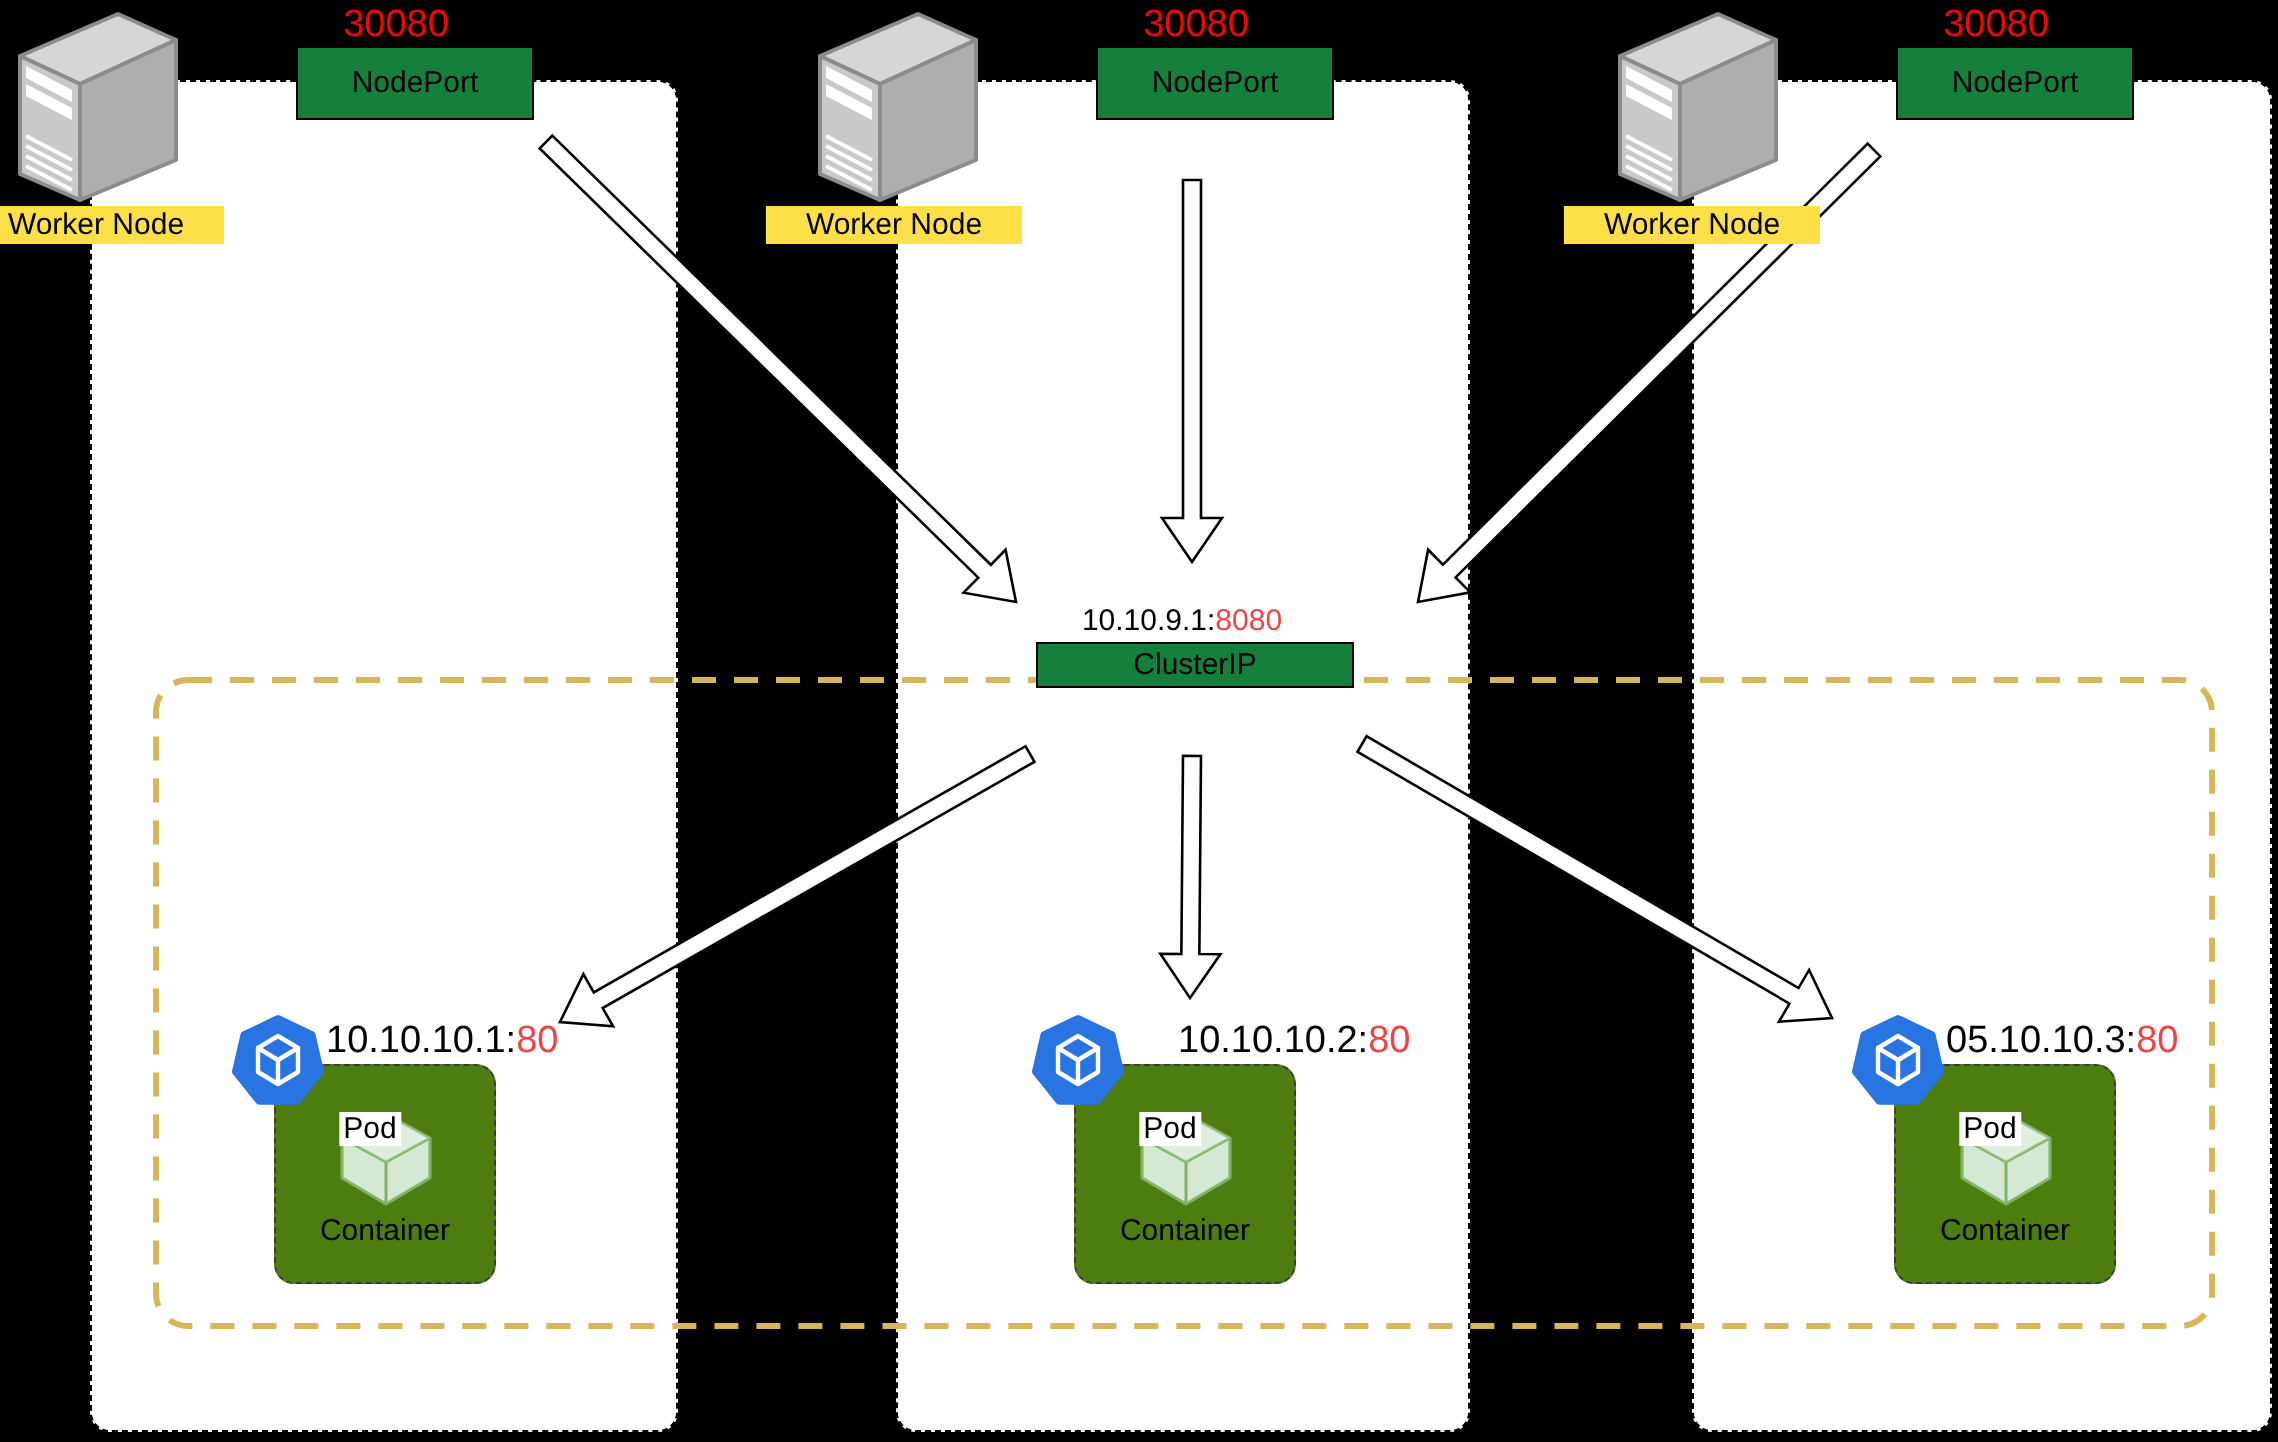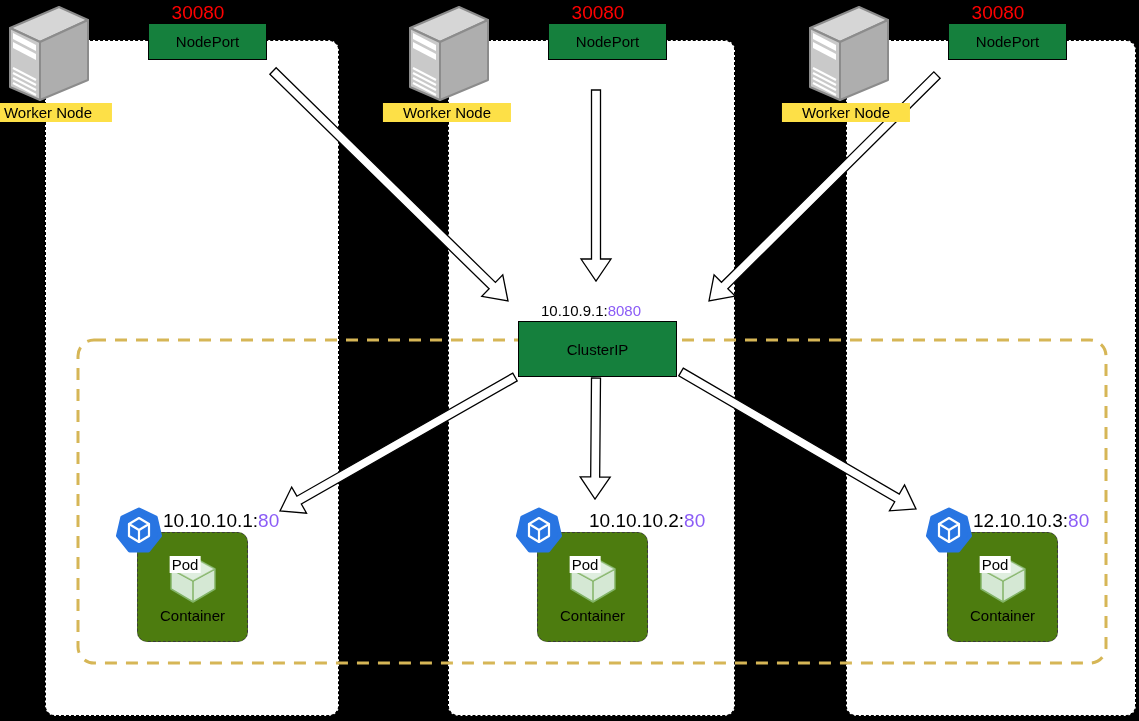--- a/index.html
+++ b/index.html
@@ -22,26 +22,26 @@
   .plabel{
     position:absolute;top:4px;transform:translateX(-50%);
     color:#ff0000;font-size:19px;line-height:17px;white-space:nowrap;z-index:3;
   }
   .npbox,.svcbox{
     position:absolute;background:#15803d;border:1px solid #000;box-sizing:border-box;
     display:flex;align-items:center;justify-content:center;
     font-size:15px;z-index:3;
   }
   .npbox{top:23px;width:119px;height:37px;}
-  .svcbox{left:518px;top:321px;width:159px;height:56px;}
+  .svcbox{left:518px;top:321px;width:159px;height:23px;}
   .iplabel{
     position:absolute;top:302px;transform:translateX(-50%);
     font-size:15px;line-height:17px;white-space:nowrap;z-index:3;
   }
-  .red{color:#8b5cf6;}
+  .red{color:#ef4444;}
   .podbox{
     position:absolute;top:532px;width:111px;height:110px;background:#4d7c0f;
     border:1px dashed #3b3b3b;border-radius:10px;box-sizing:border-box;
     display:flex;flex-direction:column;align-items:center;z-index:2;
   }
   .podbox svg{margin-top:23px;}
   .clabel{font-size:15px;margin-top:4px;}
   .podicon{position:absolute;top:507px;z-index:3;}
   .podip{
     position:absolute;top:512px;font-size:19px;line-height:17px;
@@ -208,17 +208,17 @@
   </div>
   <svg class="podicon" style="left:925px" width="48" height="48" viewBox="0 0 48 48">
     <polygon points="24,2.5 7.2,10.6 3,28.8 14.7,43.4 33.3,43.4 45,28.8 40.8,10.6" fill="#2875e2" stroke="#2875e2" stroke-width="4" stroke-linejoin="round"></polygon>
     <g stroke="#ffffff" stroke-width="2.2" fill="none" stroke-linejoin="round" stroke-linecap="round">
       <path d="M24,11 L34,17 L24,23 L14,17 Z"></path>
         <path d="M14,17 L14,29 L24,35 L34,29 L34,17"></path>
         <path d="M24,23 L24,35"></path>
     </g>
   </svg>
   <div class="podip" style="left:971px">
-    <span>12.10.10.3:</span><span class="red">80</span>
+    <span>05.10.10.3:</span><span class="red">80</span>
   </div>
   <div class="podlabel" style="left:947px">Pod</div>
 
 </div>
 
 </body></html>

